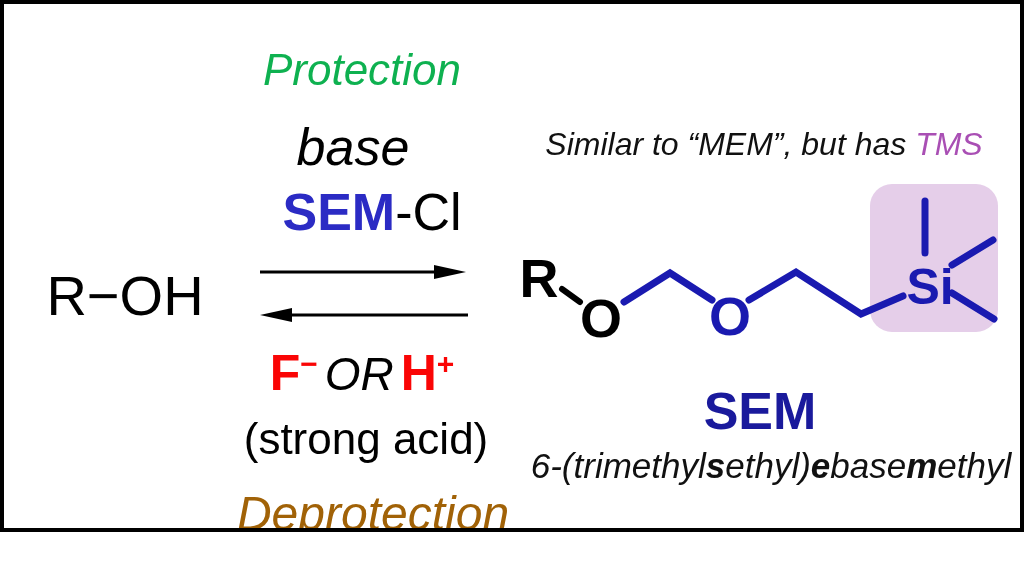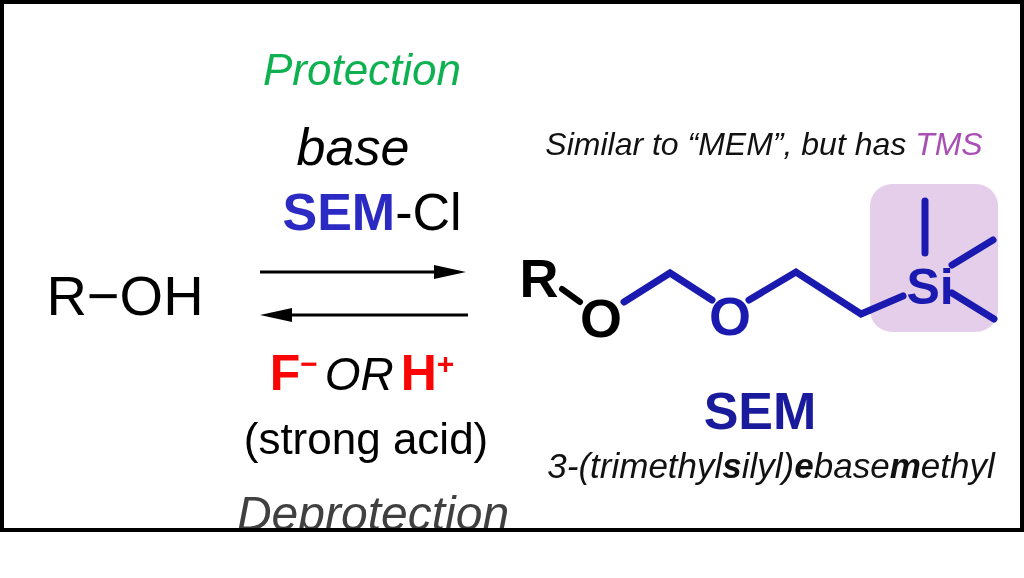--- a/index.html
+++ b/index.html
@@ -83,21 +83,21 @@
   }
 
   .strongacid {
     left: 362px; top: 413px;
     font-size: 44px;
   }
 
   .deprotection {
     left: 369px; top: 486px;
     font-size: 48px; font-style: italic;
-    color: #404040;
+    color: #a16207;
   }
 
   
   .structure {
     position: absolute;
     left: 500px; top: 170px;
     width: 520px; height: 180px;
   }
   .structure text {
     font-family: "Liberation Sans", sans-serif;
@@ -161,15 +161,15 @@
     <line class="bond-blue" x1="948" y1="289" x2="990" y2="315"></line>
 
     <text class="atom-black" x="535" y="293" font-size="54">R</text>
     <text class="atom-black" x="597" y="333" font-size="54">O</text>
     <text class="atom-blue" x="726" y="331" font-size="54">O</text>
     <text class="atom-blue" x="926" y="300" font-size="50">Si</text>
   </svg>
 
   <div class="txt semname">SEM</div>
 
-  <div class="txt fullname"><span>3-(trimethyl</span><b>s</b><span>ilyl)</span><b>e</b><span>base</span><b>m</b><span>ethyl</span></div>
+  <div class="txt fullname"><span>6-(trimethyl</span><b>s</b><span>ethyl)</span><b>e</b><span>base</span><b>m</b><span>ethyl</span></div>
 
 </div>
 
 </body></html>

